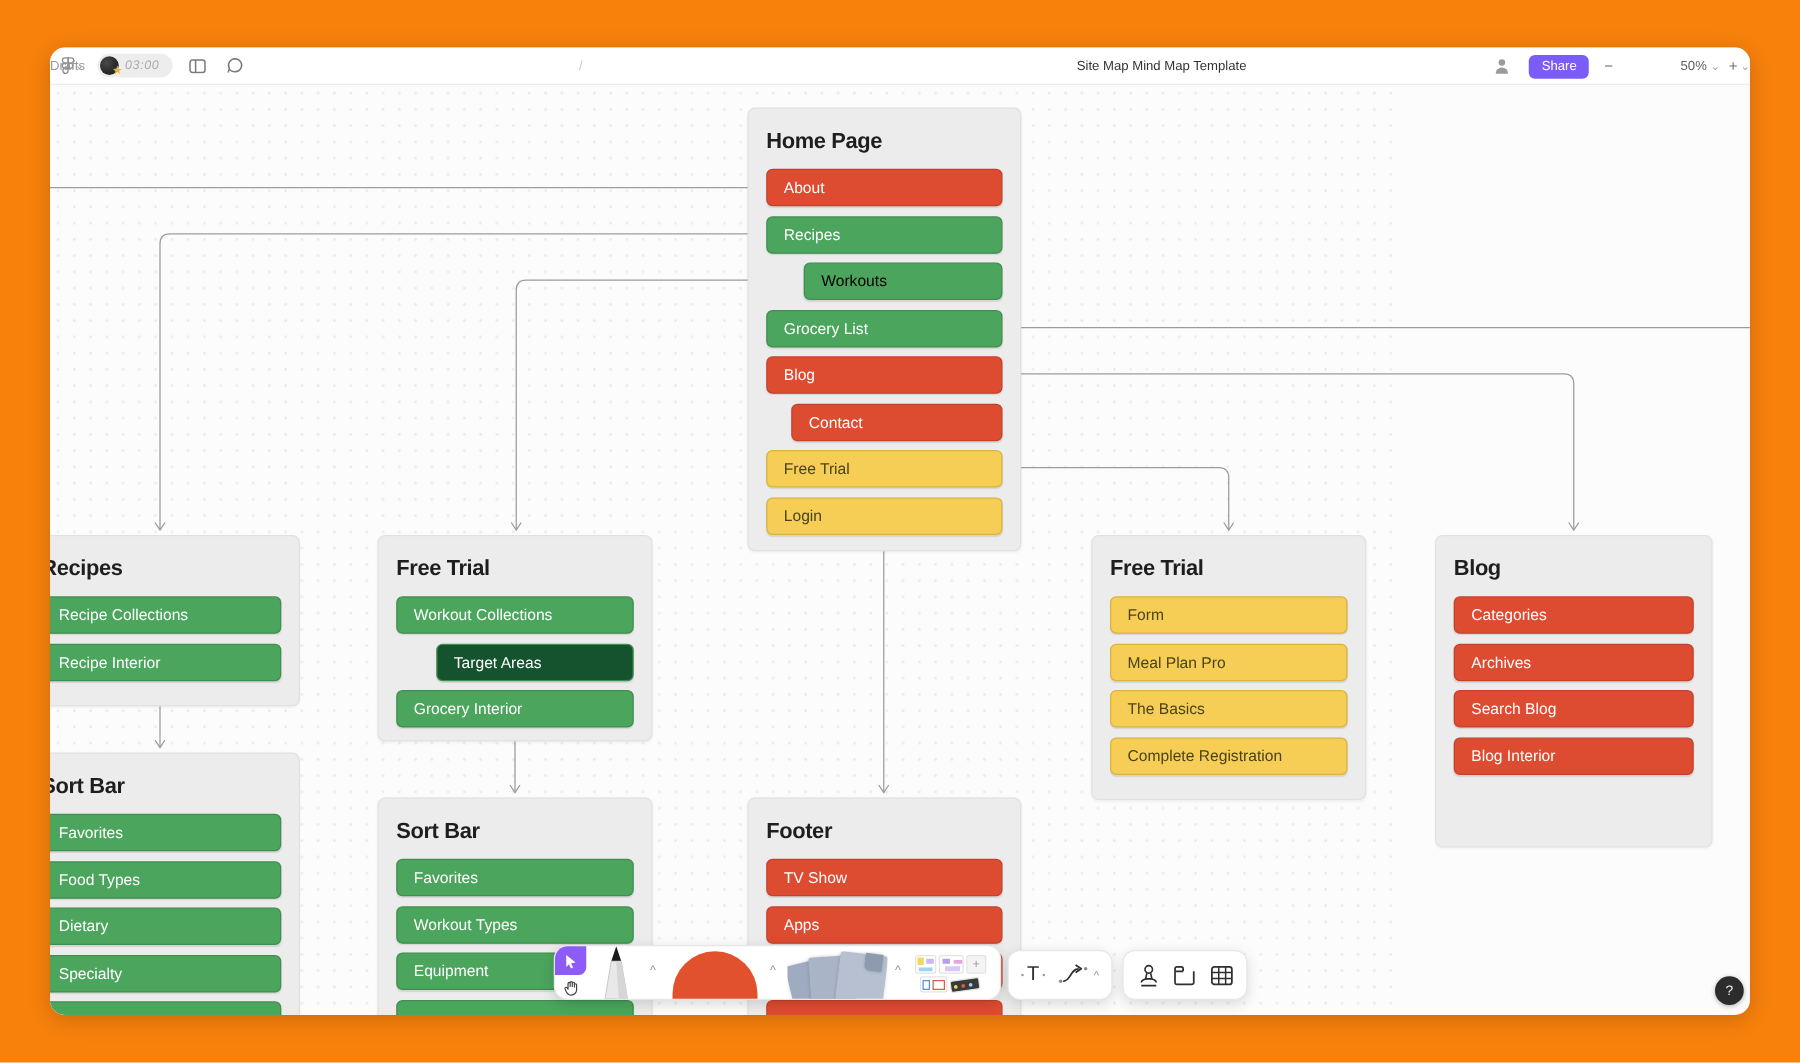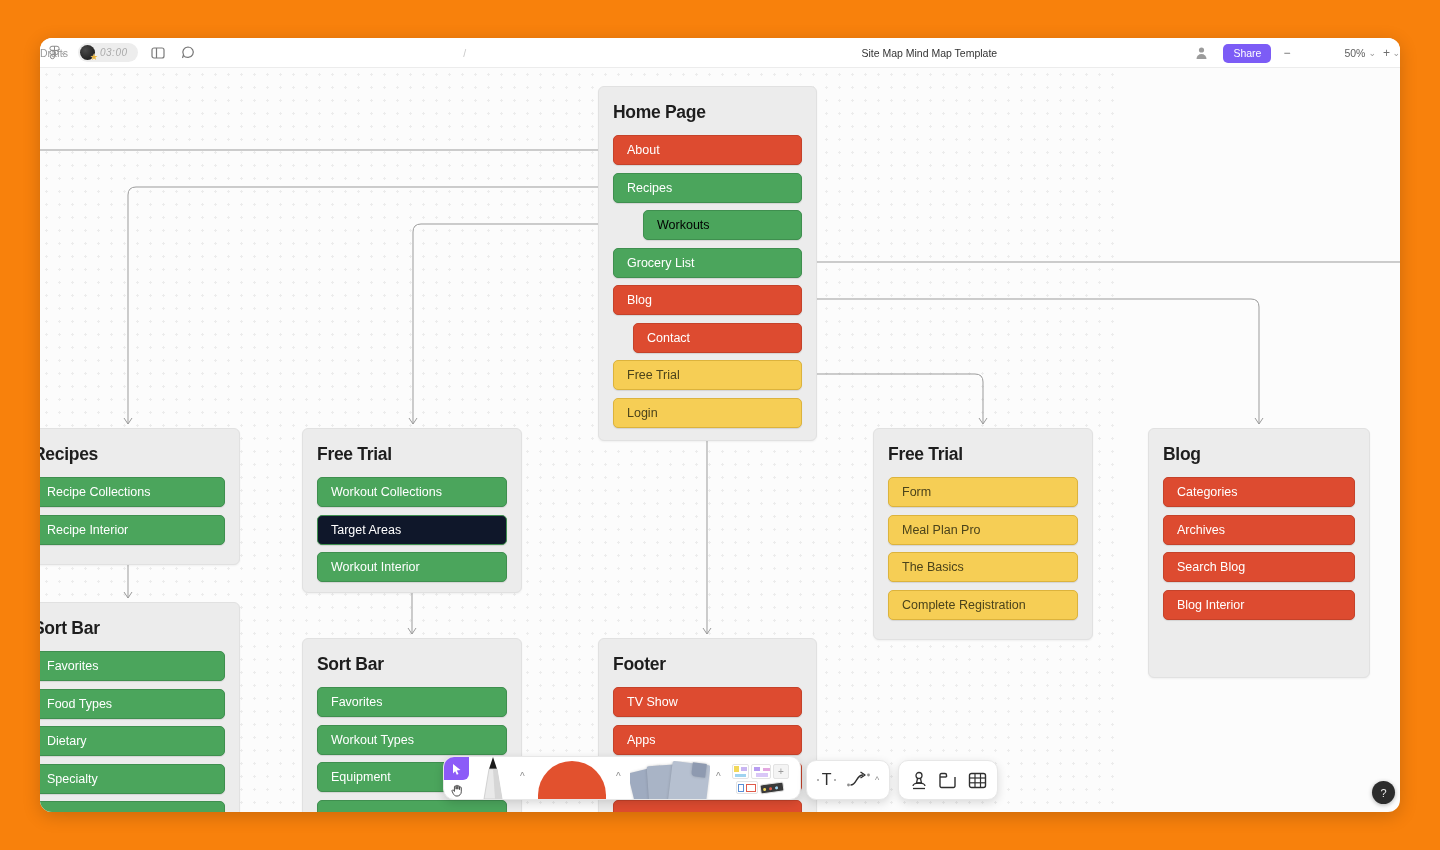--- a/index.html
+++ b/index.html
@@ -171,22 +171,22 @@
         <div class="mm-item" style="background: rgb(246, 206, 85); border-color: rgb(220, 179, 60); color: rgb(75, 67, 27);">Login</div>
       </div>
       <div class="mm-card" style="left: -22px; top: 360px; width: 222px; height: 137px;">
         <div class="mm-title">Recipes</div>
         <div class="mm-item" style="background: rgb(75, 165, 92); border-color: rgb(63, 143, 79); color: rgb(255, 255, 255);">Recipe Collections</div>
         <div class="mm-item" style="background: rgb(75, 165, 92); border-color: rgb(63, 143, 79); color: rgb(255, 255, 255);">Recipe Interior</div>
       </div>
       <div class="mm-card" style="left: 262px; top: 360px; width: 220px; height: 165px;">
         <div class="mm-title">Free Trial</div>
         <div class="mm-item" style="background: rgb(75, 165, 92); border-color: rgb(63, 143, 79); color: rgb(255, 255, 255);">Workout Collections</div>
-        <div class="mm-item" style="background: #0f172a; border-color: rgb(63, 143, 79); color: rgb(255, 255, 255);">Target Areas</div>
-        <div class="mm-item" style="background: rgb(75, 165, 92); border-color: rgb(63, 143, 79); color: rgb(255, 255, 255);">Workout Interior</div>
+        <div class="mm-item" style="background: #14532d; border-color: rgb(63, 143, 79); color: rgb(255, 255, 255); margin-left: 32px;">Target Areas</div>
+        <div class="mm-item" style="background: rgb(75, 165, 92); border-color: rgb(63, 143, 79); color: rgb(255, 255, 255);">Grocery Interior</div>
       </div>
       <div class="mm-card" style="left: 833px; top: 360px; width: 220px; height: 212px;">
         <div class="mm-title">Free Trial</div>
         <div class="mm-item" style="background: rgb(246, 206, 85); border-color: rgb(220, 179, 60); color: rgb(75, 67, 27);">Form</div>
         <div class="mm-item" style="background: rgb(246, 206, 85); border-color: rgb(220, 179, 60); color: rgb(75, 67, 27);">Meal Plan Pro</div>
         <div class="mm-item" style="background: rgb(246, 206, 85); border-color: rgb(220, 179, 60); color: rgb(75, 67, 27);">The Basics</div>
         <div class="mm-item" style="background: rgb(246, 206, 85); border-color: rgb(220, 179, 60); color: rgb(75, 67, 27);">Complete Registration</div>
       </div>
       <div class="mm-card" style="left: 1108px; top: 360px; width: 222px; height: 250px;">
         <div class="mm-title">Blog</div>

